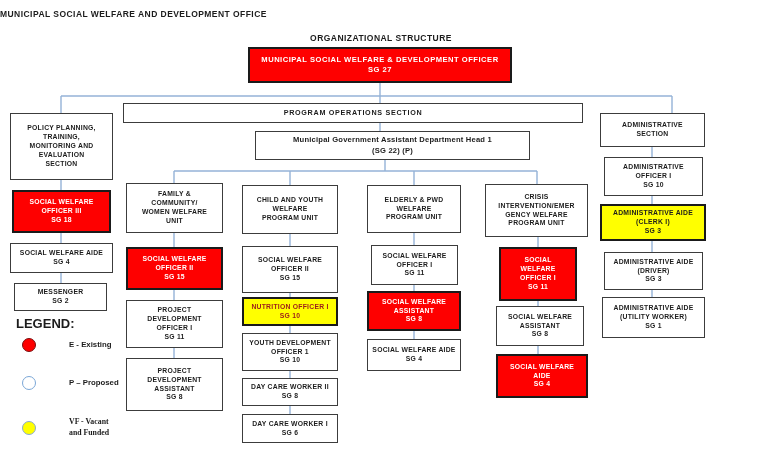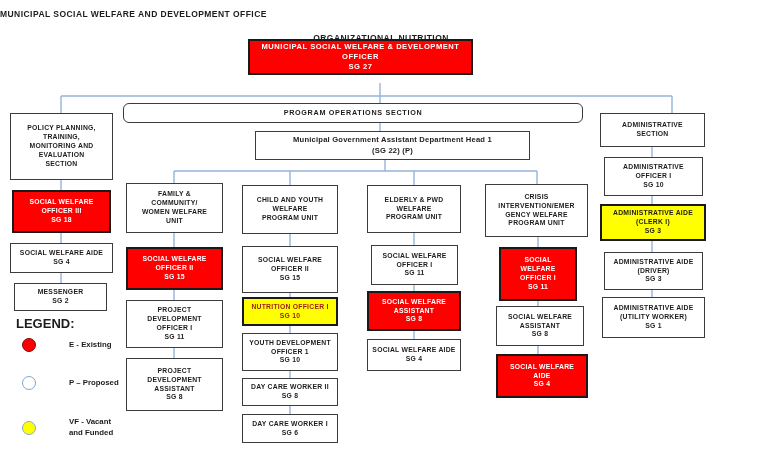--- a/index.html
+++ b/index.html
@@ -12,52 +12,52 @@
   svg.connectors{position:absolute;left:0;top:0;z-index:0;}
   .box{position:absolute;box-sizing:border-box;border:1.5px solid #3c3c3c;background:#fff;
        display:flex;flex-direction:column;align-items:center;justify-content:center;
        text-align:center;font-weight:bold;font-size:6.8px;line-height:1.32;
        letter-spacing:.25px;padding:1px 2px;z-index:1;}
   .box .lbl{white-space:pre-line;}
   .box.red{background:#fe0000;color:#ffffff;border-color:#1a1a1a;border-width:2px;}
   .box.yellow{background:#ffff00;border-color:#1a1a1a;border-width:2px;}
   .box.text-darkred{color:#9b1c1c;}
   .box.root{font-size:7.6px;letter-spacing:.5px;}
-  .box.wide{font-size:7.2px;letter-spacing:.7px;border-radius:6px;}
+  .box.wide{font-size:7.2px;letter-spacing:.7px;}
   .box.depthead{font-size:7.6px;letter-spacing:.2px;}
   .legend-title{position:absolute;left:16px;top:316px;font-size:13px;font-weight:bold;z-index:1;}
   .legend-item{position:absolute;display:flex;align-items:center;gap:11px;z-index:1;}
   .legend-label{font-size:7.8px;font-weight:bold;white-space:pre-line;line-height:1.35;padding-left:22px;}
   .dot{width:14px;height:14px;border-radius:50%;box-sizing:border-box;flex:0 0 auto;}
   .dot-red{background:#fe0000;border:1.5px solid #7a0f0f;}
   .dot-white{background:#ffffff;border:1.5px solid #7ba7d7;}
   .dot-yellow{background:#ffff00;border:1.5px solid #8aa9cf;}
 </style>
 </head>
 <body>
 
 <div class="canvas">
 
   <div class="page-title">MUNICIPAL SOCIAL WELFARE AND DEVELOPMENT OFFICE</div>
-  <div class="page-subtitle">ORGANIZATIONAL NUTRITION</div>
+  <div class="page-subtitle">ORGANIZATIONAL STRUCTURE</div>
 
   <svg class="connectors" width="768" height="466" viewBox="0 0 768 466">
     <path fill="none" stroke="#95b3d7" stroke-width="1.4" d="
       M380 83 V96 M61 96 H672 M61 96 V113 M672 96 V113 M380 96 V103
       M380 123 V131 M385 160 V171 M174 171 H537
       M174 171 V183 M290 171 V185 M414 171 V185 M537 171 V184
       M61 180 V190 M61 233 V243 M61 273 V283
       M174 233 V247 M174 290 V300 M174 348 V358
       M290 234 V246 M290 293 V297 M290 326 V333 M290 371 V378 M290 406 V414
       M414 233 V245 M414 285 V291 M414 331 V339
       M538 237 V247 M538 301 V306 M538 346 V354
       M652 147 V157 M652 196 V204 M652 241 V252 M652 290 V297"></path>
   </svg>
 
-  <div class="box red root" style="left:248px;top:39px;width:225px;height:36px;">
+  <div class="box red root" style="left:248px;top:47px;width:264px;height:36px;">
     <span class="lbl">MUNICIPAL SOCIAL WELFARE &amp; DEVELOPMENT OFFICER</span>
     <span class="sg">SG 27</span>
   </div>
 
   <div class="box wide" style="left:123px;top:103px;width:460px;height:20px;">
     <span class="lbl">PROGRAM OPERATIONS SECTION</span>
   </div>
 
   <div class="box depthead" style="left:255px;top:131px;width:275px;height:29px;">
     <span class="lbl">Municipal Government Assistant Department Head 1</span>
@@ -207,19 +207,19 @@
 
   <div class="legend-title">LEGEND:</div>
   <div class="legend-item" style="left:22px;top:338px;">
     <span class="dot dot-red"></span>
     <span class="legend-label">E - Existing</span>
   </div>
   <div class="legend-item" style="left:22px;top:376px;">
     <span class="dot dot-white"></span>
     <span class="legend-label">P – Proposed</span>
   </div>
-  <div class="legend-item" style="left:22px;top:417px;">
+  <div class="legend-item" style="left:22px;top:417px;font-family:Liberation Serif, serif;">
     <span class="dot dot-yellow"></span>
     <span class="legend-label">VF - Vacant
 and Funded</span>
   </div>
 
 </div>
 
 </body></html>

